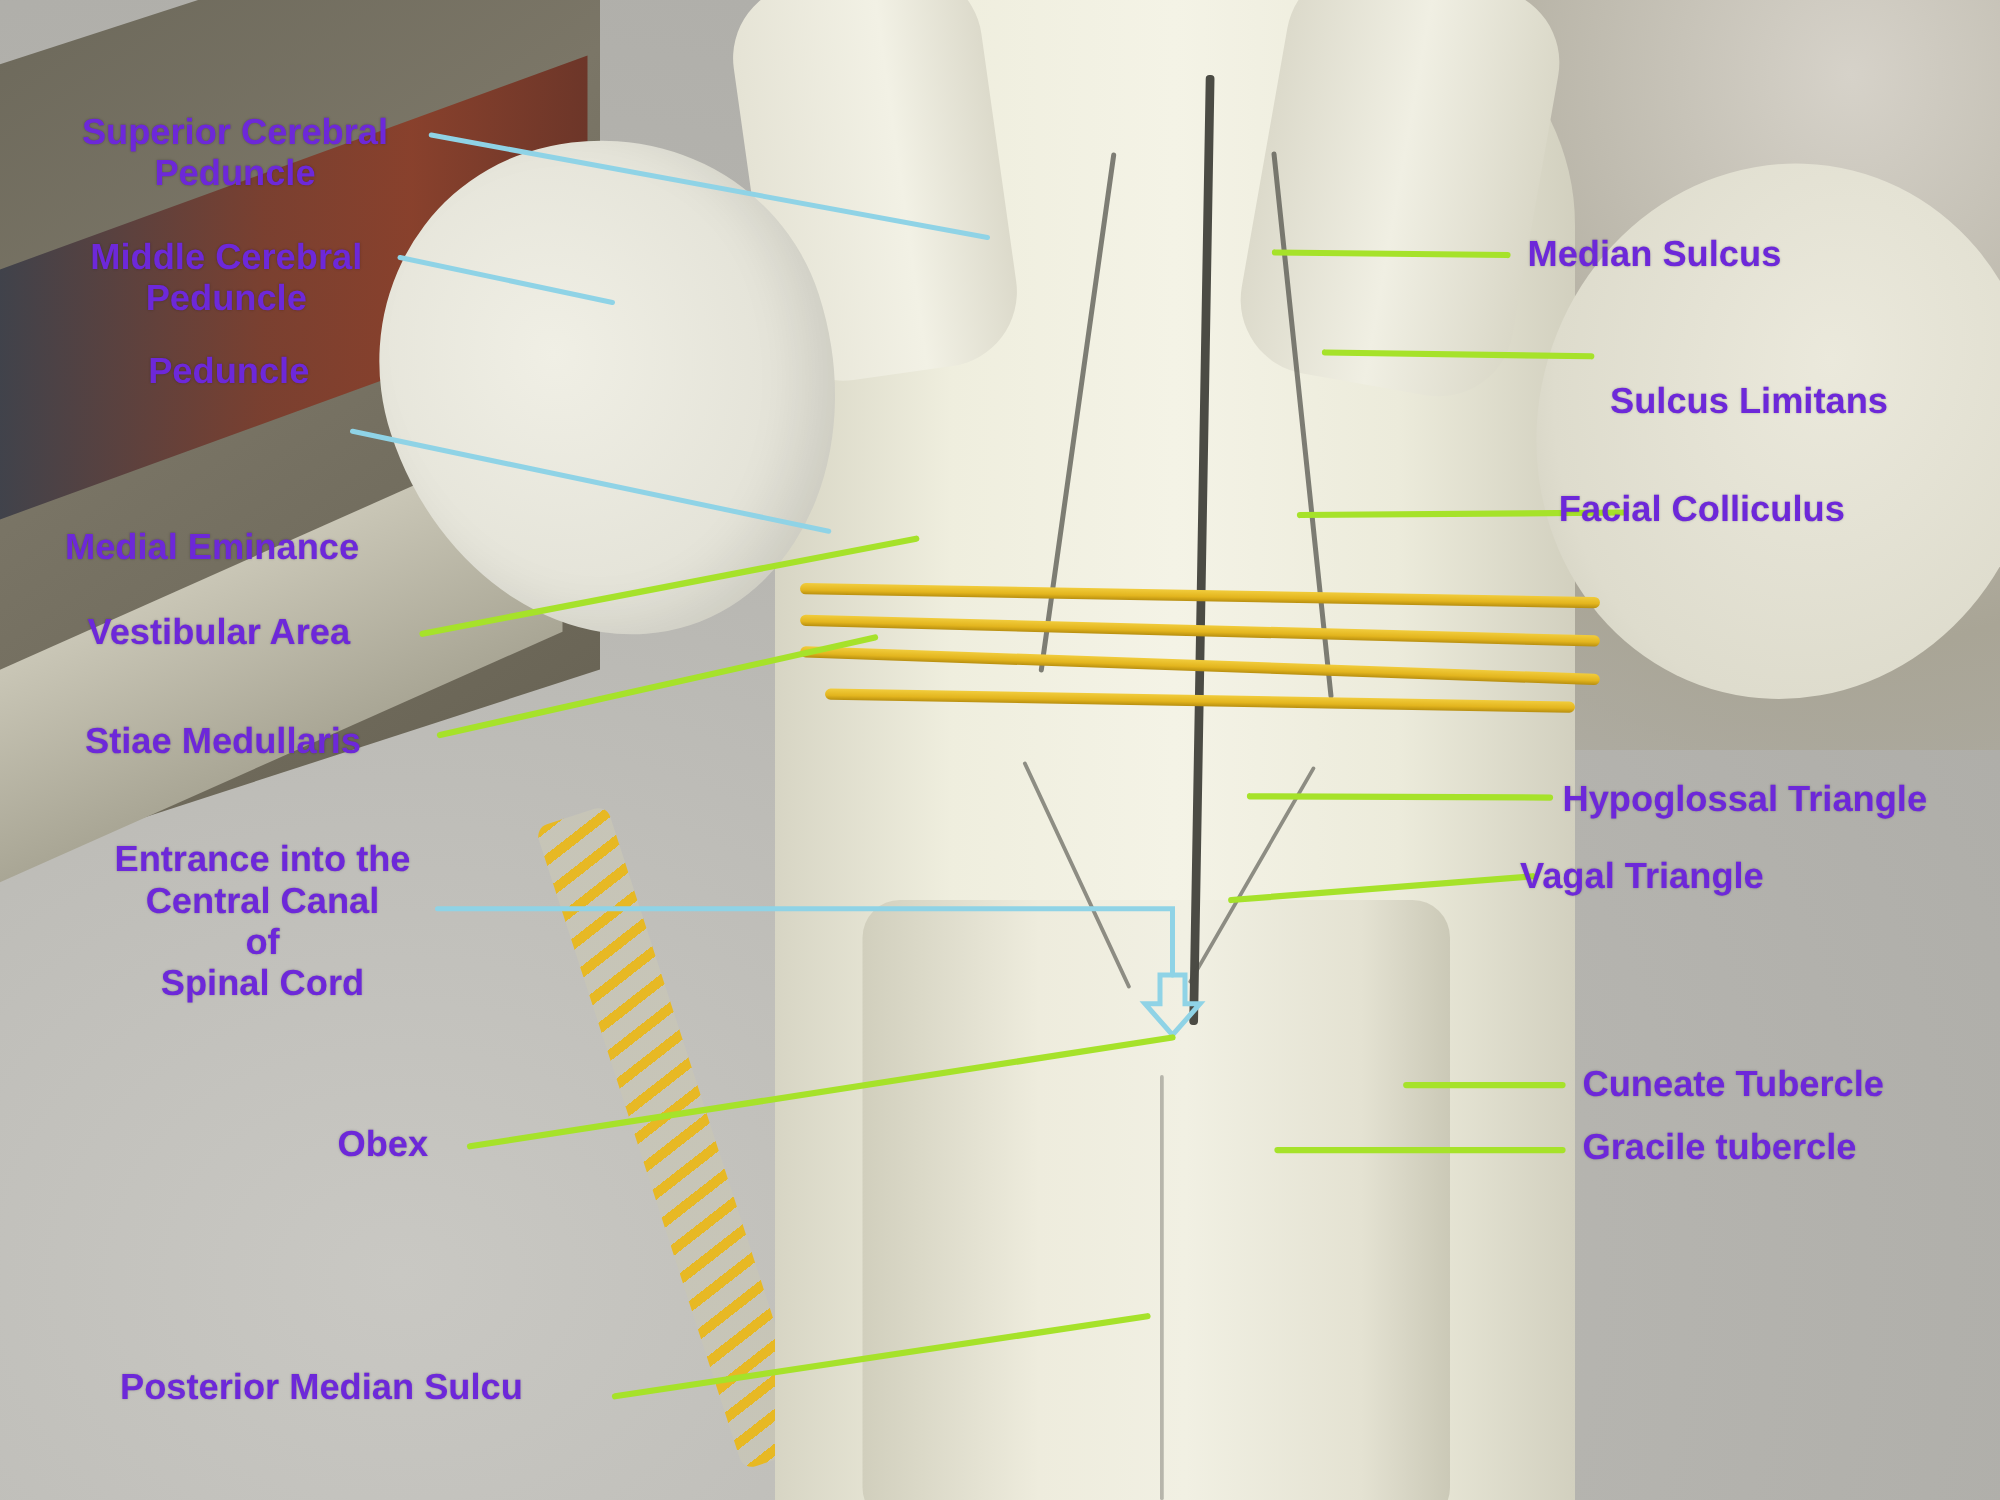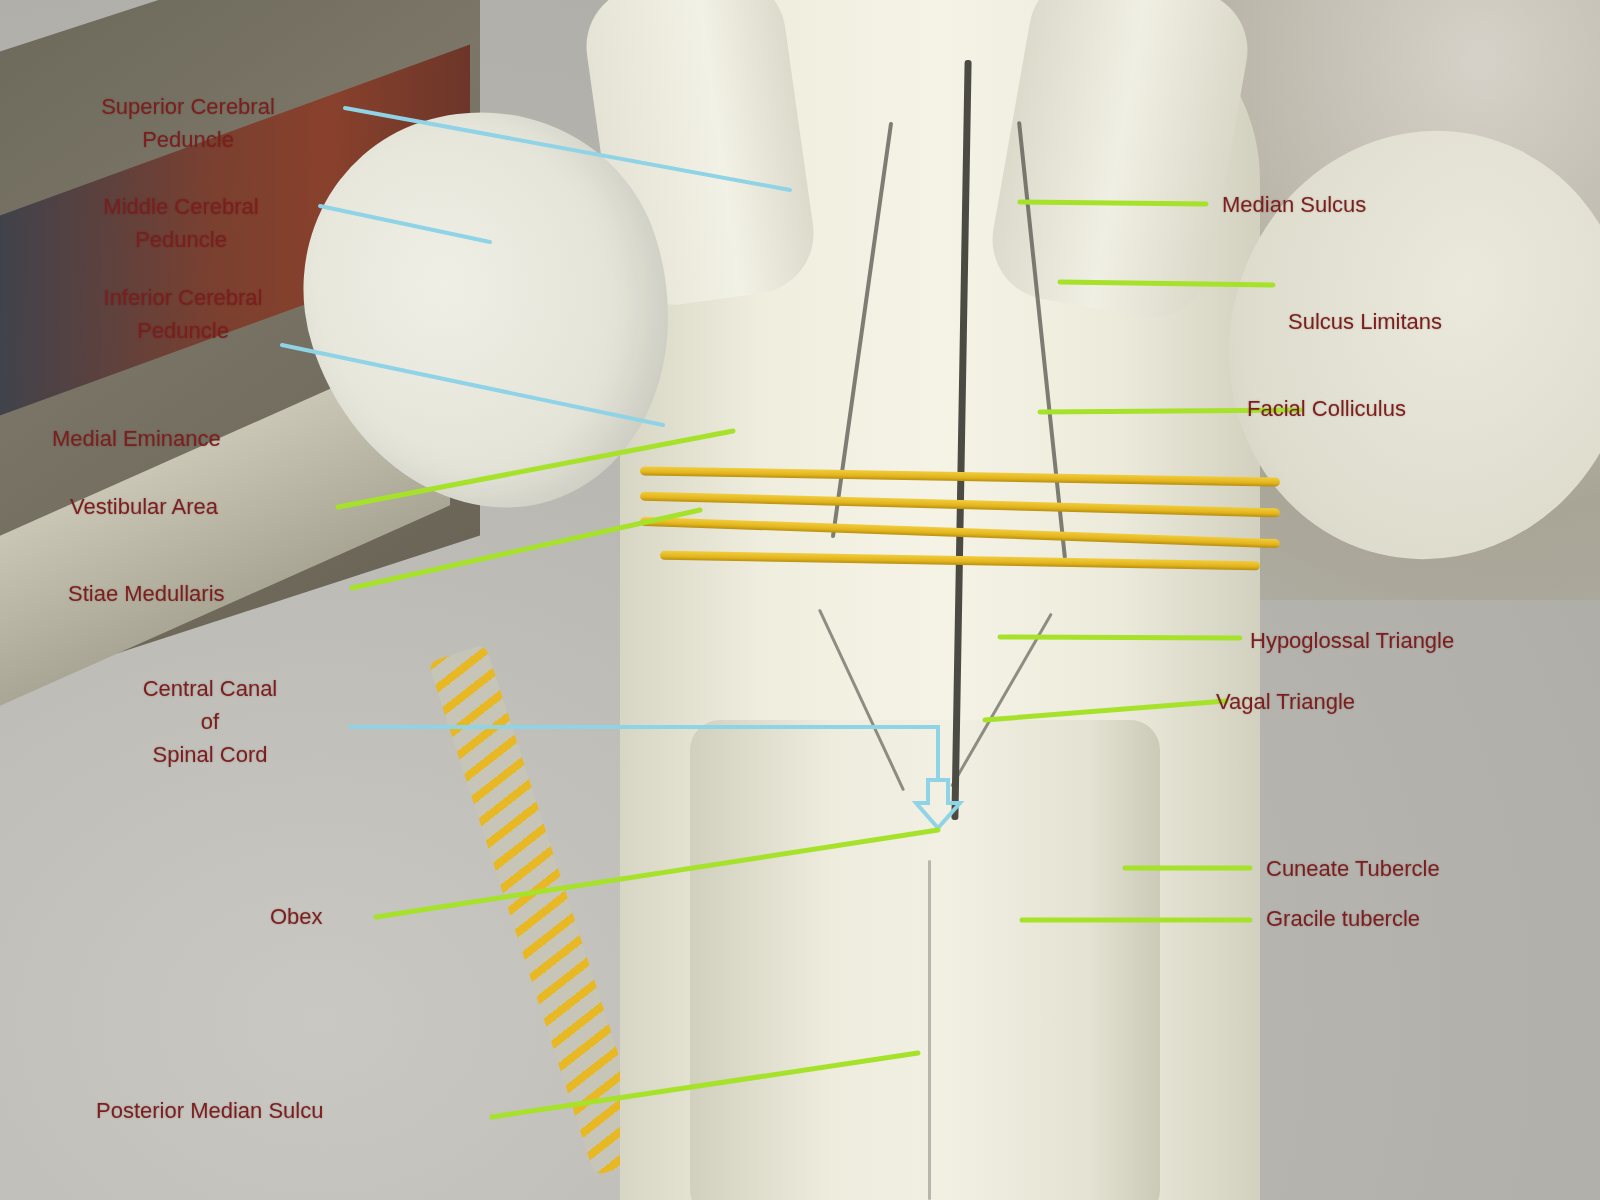--- a/index.html
+++ b/index.html
@@ -84,22 +84,22 @@
     border-radius: 10px; opacity: 0.95;
   }
   .nerve-r {
     position: absolute; left: 1110px; top: 620px; width: 40px; height: 520px;
     background: linear-gradient(180deg, #e6b81a 0%, #d9aa12 100%);
     transform: rotate(22deg);
     border-radius: 10px; opacity: 0.9;
   }
   svg.overlay { position: absolute; inset: 0; }
   .label {
-    position: absolute; color: #7f1d1d; font-weight: normal;
-    font-size: 22px; line-height: 33px; white-space: nowrap;
+    position: absolute; color: #6d28d9; font-weight: bold;
+    font-size: 29px; line-height: 33px; white-space: nowrap;
     text-shadow: 0 0 2px rgba(0,0,0,0.25);
   }
   .label.center { text-align: center; }
 </style>
 </head>
 <body>
 
 <div class="scene">
   <div class="bg-cloth"></div>
   <div class="bg-top-right"></div>
@@ -155,33 +155,33 @@
 
 <div class="label center" style="left:47px;top:90px;width:282px;">
   <div>Superior Cerebral</div>
   <div>Peduncle</div>
 </div>
 <div class="label center" style="left:55px;top:190px;width:252px;">
   <div>Middle Cerebral</div>
   <div>Peduncle</div>
 </div>
 <div class="label center" style="left:53px;top:281px;width:260px;">
-  <div>Inferior Cerebral</div>
   <div>Peduncle</div>
 </div>
 <div class="label" style="left:52px;top:398px;margin-top:24px;">
   <div>Medial Eminance</div>
 </div>
 <div class="label" style="left:70px;top:490px;">
   <div>Vestibular Area</div>
 </div>
 <div class="label" style="left:68px;top:577px;">
   <div>Stiae Medullaris</div>
 </div>
 <div class="label center" style="left:70px;top:672px;width:280px;">
+  <div>Entrance into the</div>
   <div>Central Canal</div>
   <div>of</div>
   <div>Spinal Cord</div>
 </div>
 <div class="label" style="left:270px;top:900px;">
   <div>Obex</div>
 </div>
 <div class="label" style="left:96px;top:1094px;">
   <div>Posterior Median Sulcu</div>
 </div>

